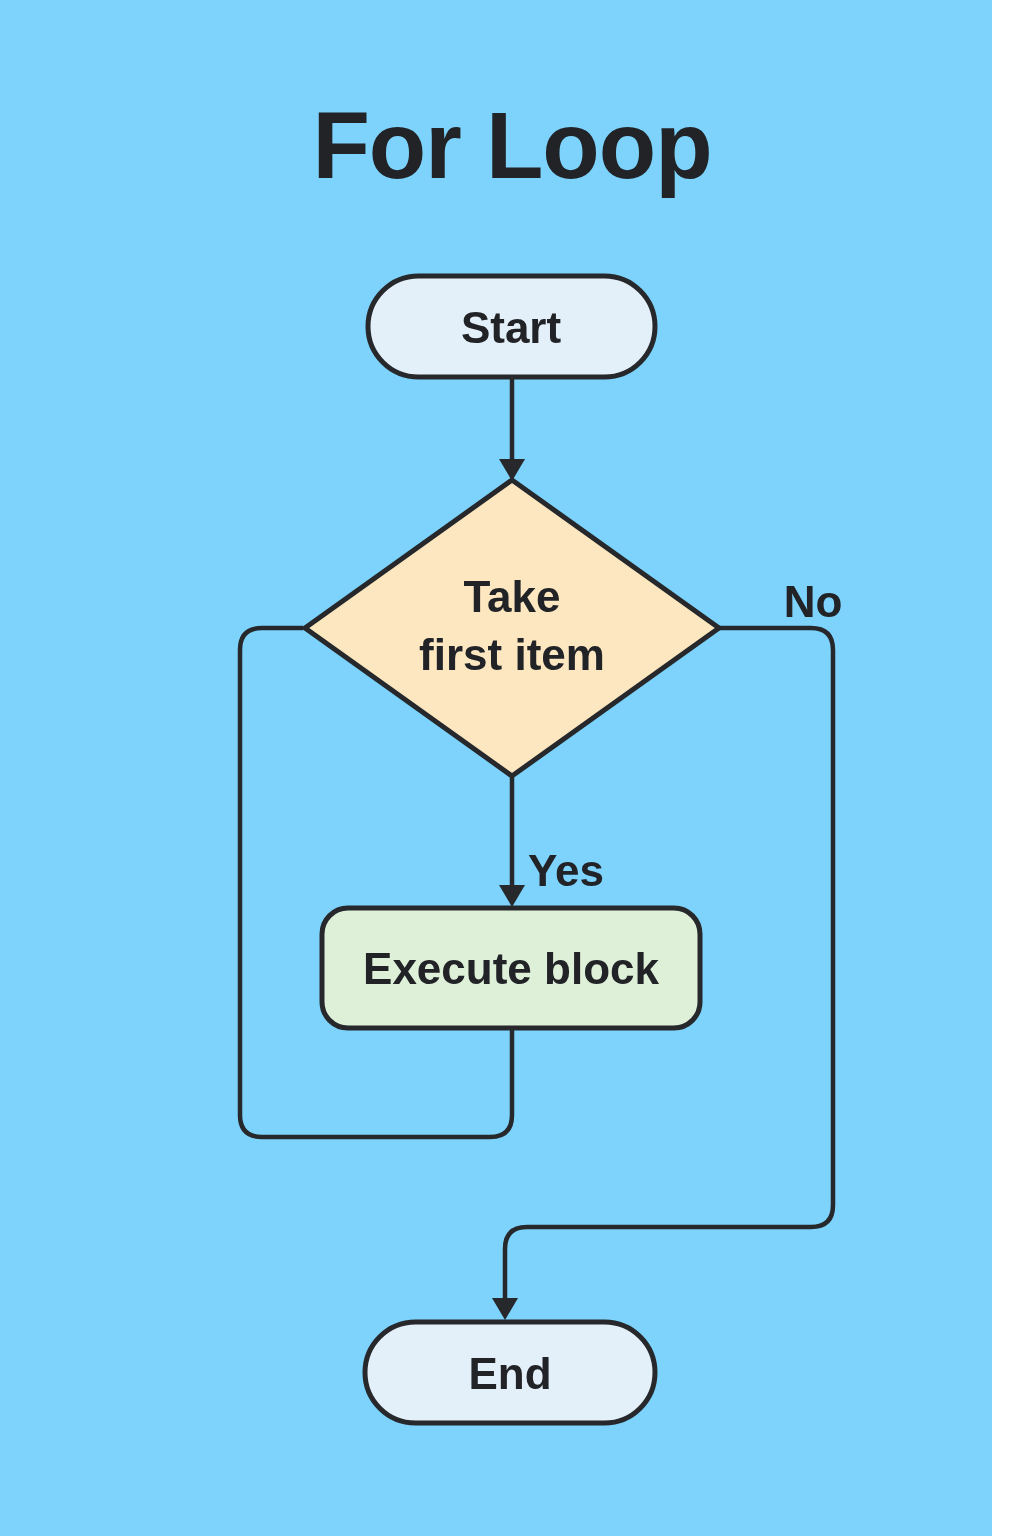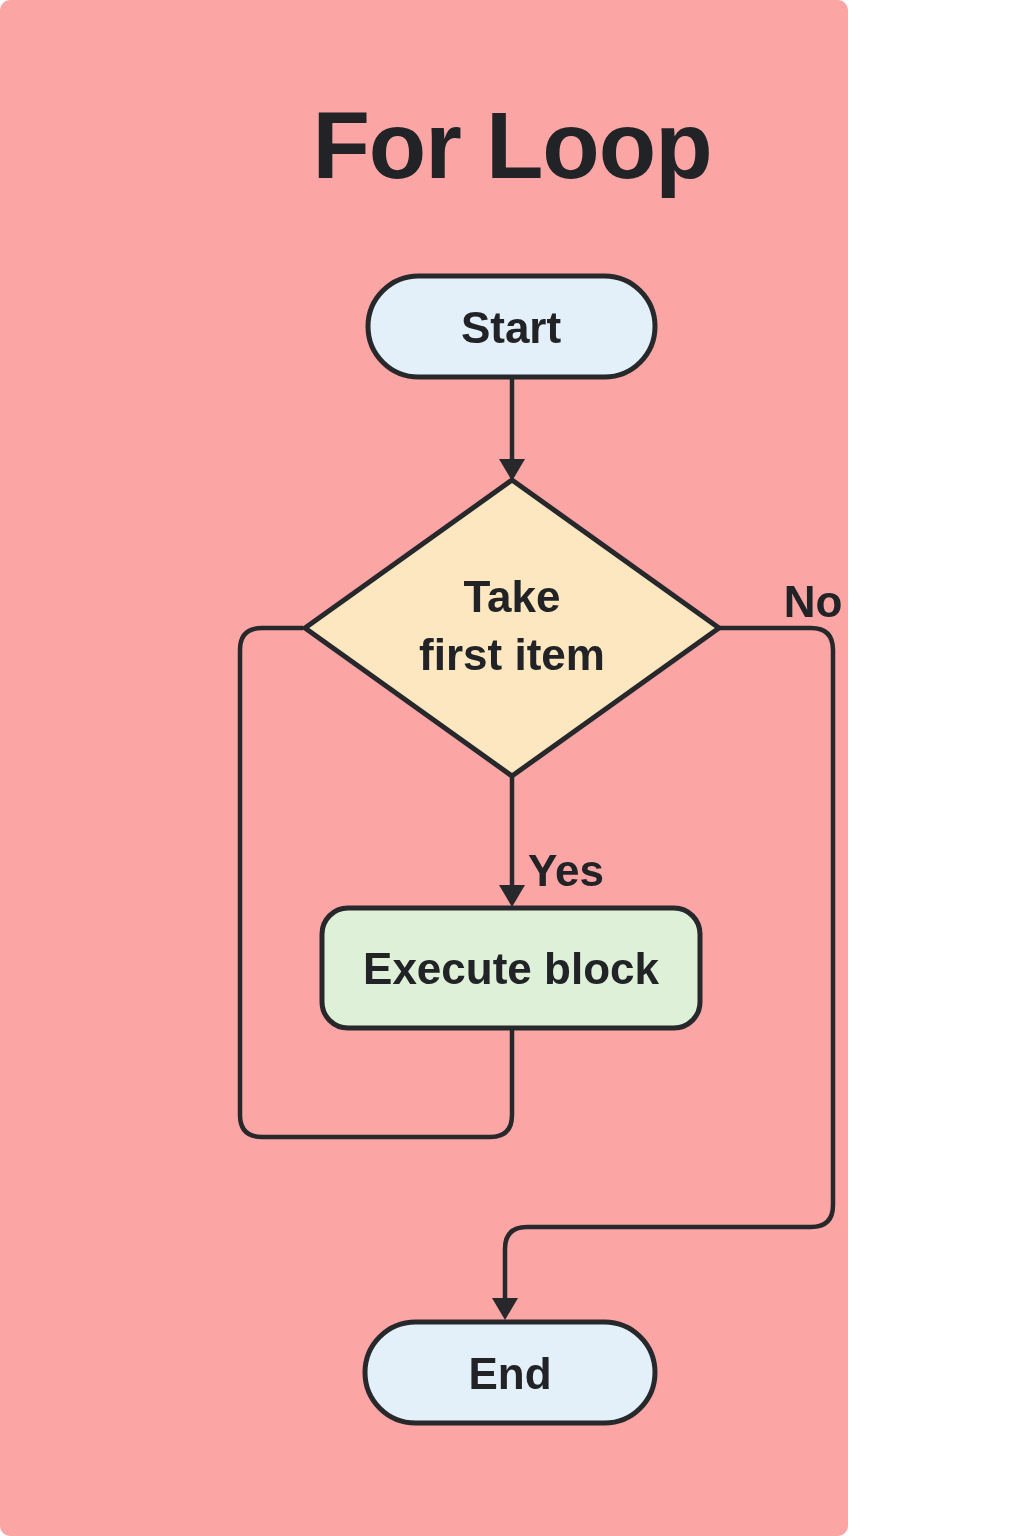--- a/index.html
+++ b/index.html
@@ -2,25 +2,24 @@
 <html><head>
 <meta charset="utf-8">
 <style>
   html, body {
     margin: 0;
     padding: 0;
     background: #ffffff;
   }
   .canvas {
     position: relative;
-    width: 848px;
+    width: 992px;
     height: 1536px;
-    background: #fca5a5;
+    background: #7dd3fc;
     overflow: hidden;
-    border-radius: 10px;
   }
   svg { display: block; }
   text {
     font-family: "Liberation Sans", "DejaVu Sans", sans-serif;
     fill: #212327;
   }
   .title {
     font-size: 94px;
     font-weight: 600;
     text-anchor: middle;

